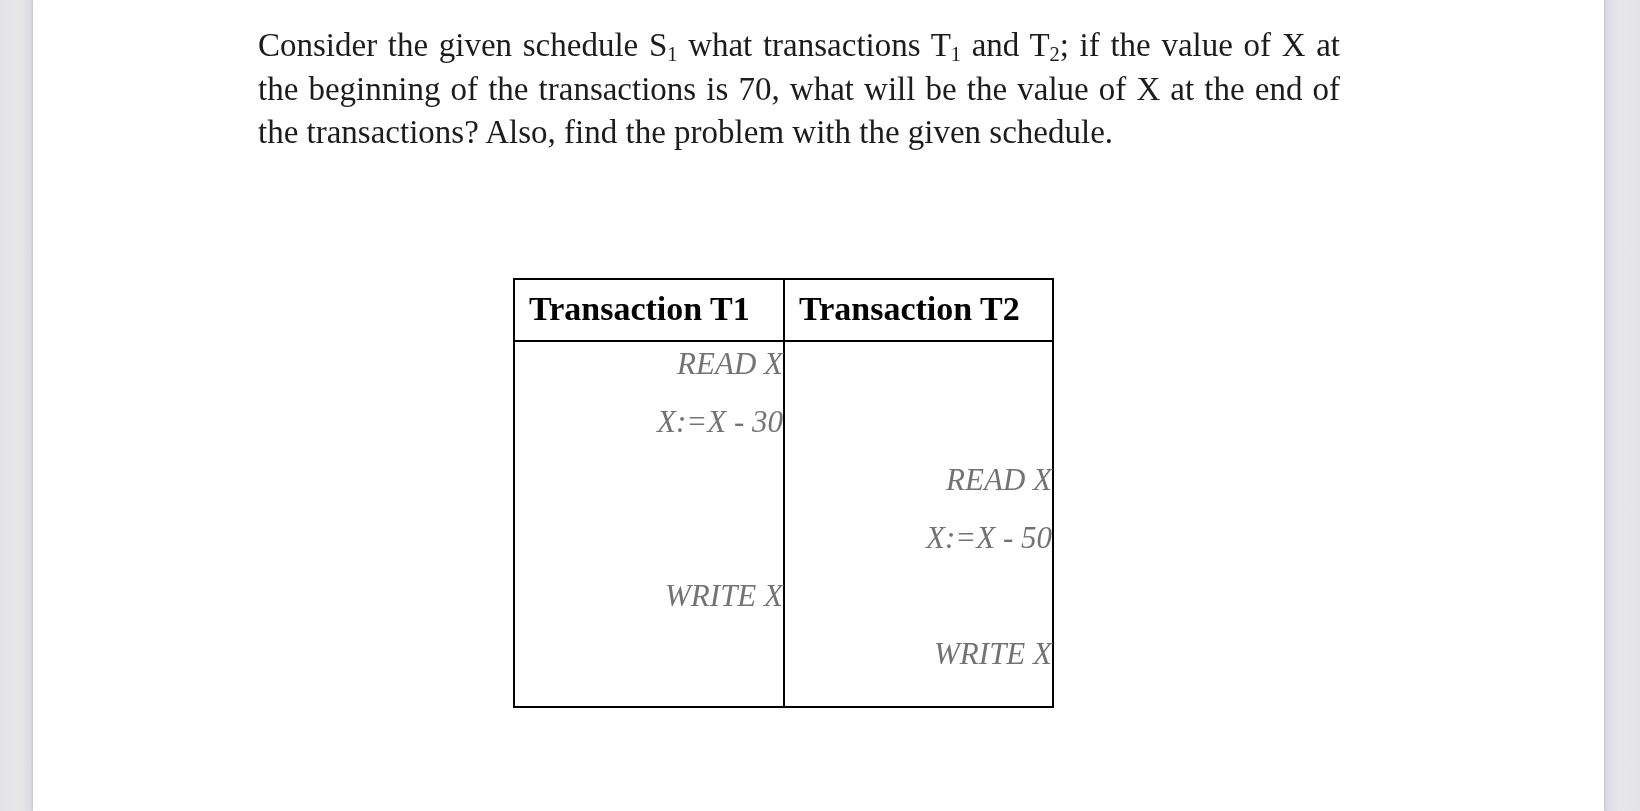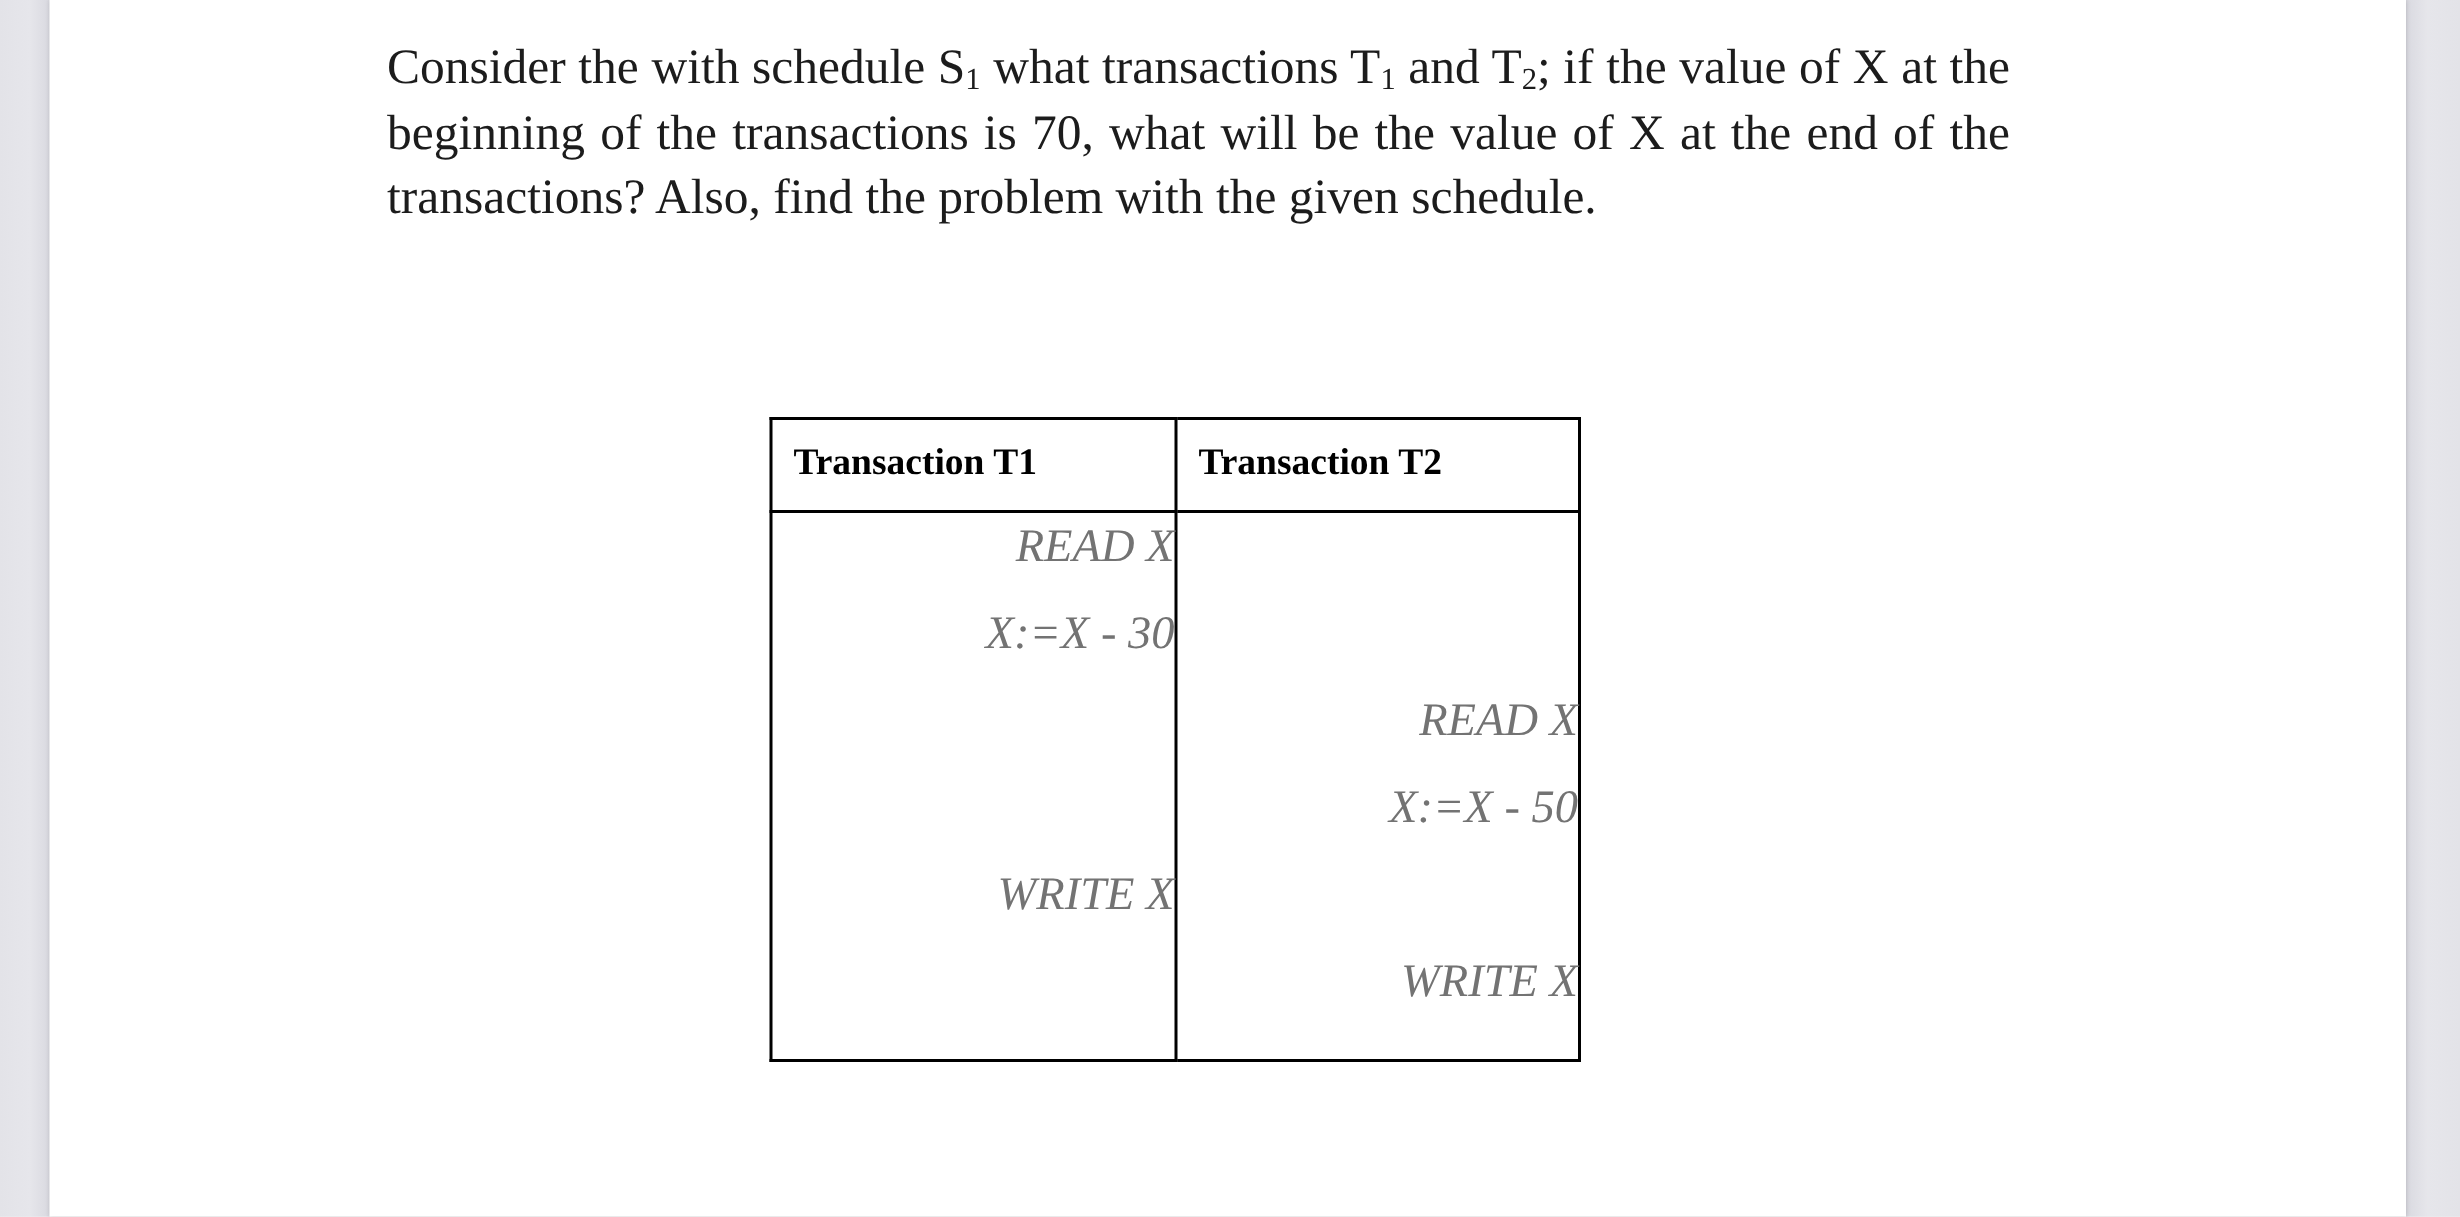--- a/index.html
+++ b/index.html
@@ -87,21 +87,21 @@
     border-collapse: collapse;
     border: 2px solid #000;
     table-layout: fixed;
     background: #fff;
   }
   table.schedule col.c1 { width: 270px; }
   table.schedule col.c2 { width: 269px; }
 
   table.schedule th {
     border: 2px solid #000;
-    font-size: 25px;
+    font-size: 34px;
     font-weight: bold;
     font-style: normal;
     text-align: left;
     padding: 6px 0 8px 14px;
     color: #000;
     line-height: 1.2;
     height: 46px;
     vertical-align: middle;
   }
   table.schedule td {
@@ -125,21 +125,21 @@
 
 <div id="viewer">
 
   <div class="gutter left"></div>
   <div class="gutter right"></div>
 
   <div id="page">
 
     <div id="content">
 
-      <p class="para" id="question-paragraph"><span>Consider the with schedule S</span><sub>1</sub><span> what transactions T</span><sub>1</sub><span> and T</span><sub>2</sub><span>; if the value of X at the beginning of the transactions is 70, what will be the value of X at the end of the transactions? Also, find the problem with the given schedule.</span></p>
+      <p class="para" id="question-paragraph"><span>Consider the given schedule S</span><sub>1</sub><span> what transactions T</span><sub>1</sub><span> and T</span><sub>2</sub><span>; if the value of X at the beginning of the transactions is 70, what will be the value of X at the end of the transactions? Also, find the problem with the given schedule.</span></p>
     </div>
 
     <div id="table-wrap">
       <table class="schedule">
         <colgroup>
             <col class="c1">
             <col class="c2">
           </colgroup>
         <thead>
           <tr>

